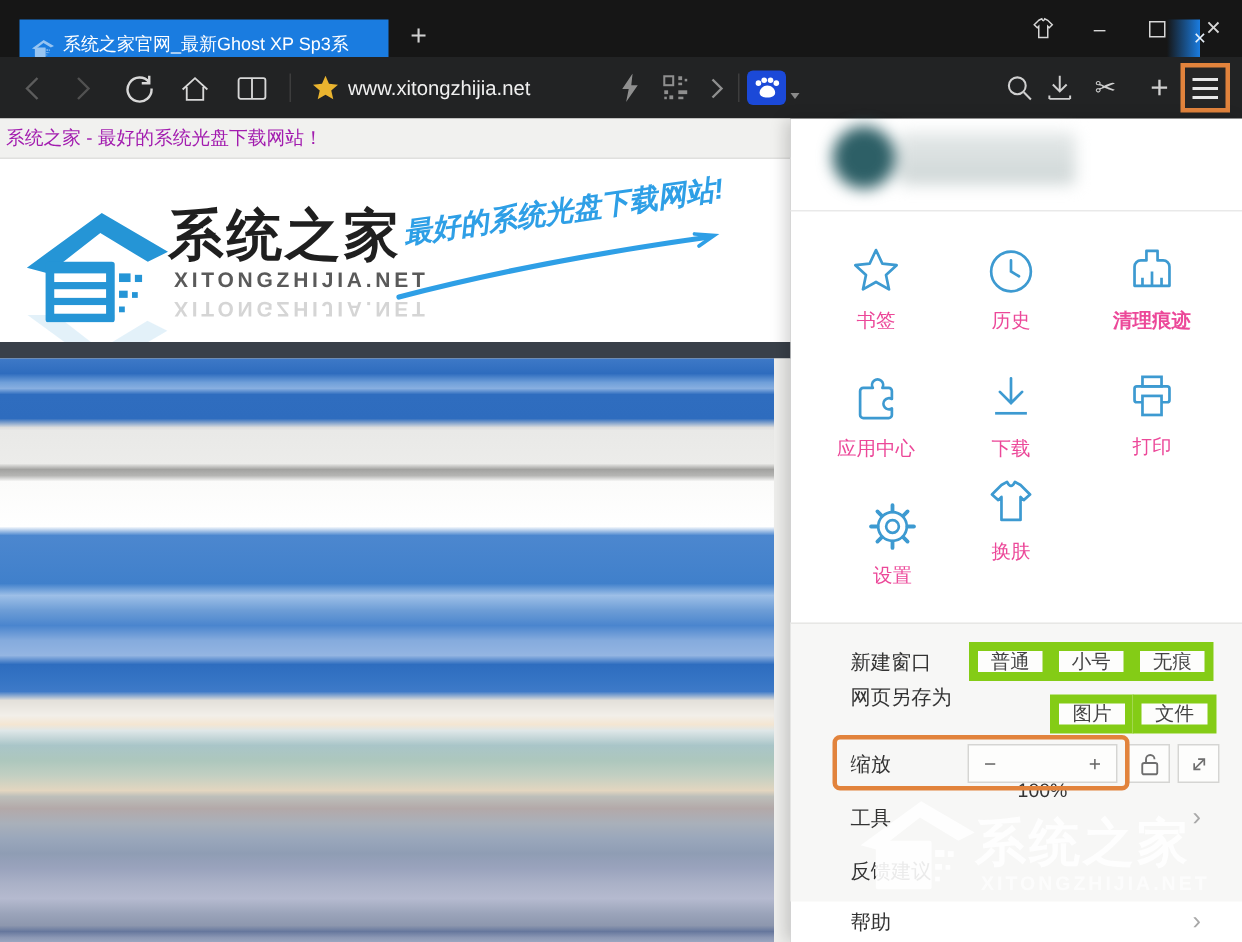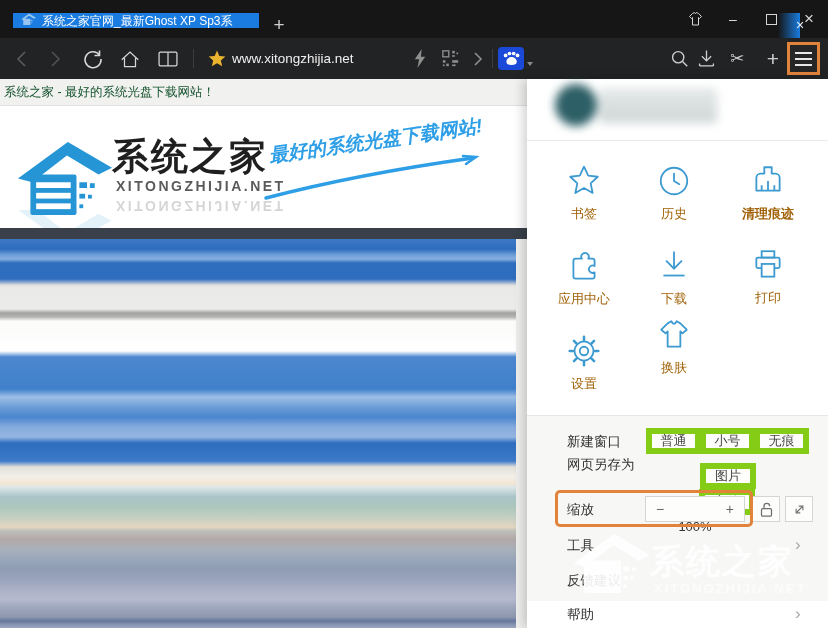--- a/index.html
+++ b/index.html
@@ -2,22 +2,22 @@
 <html><head>
 <meta charset="utf-8">
 <style>
   * { margin:0; padding:0; box-sizing:border-box; }
   html,body { width:828px; height:628px; overflow:hidden; background:#000;
     font-family:"Liberation Sans","DejaVu Sans",sans-serif; }
   .window { position:relative; width:828px; height:628px; background:#181818; overflow:hidden; }
 
   
   .titlebar { position:absolute; left:0; top:0; width:828px; height:38px; background:#161616; }
-  .tab { position:absolute; left:13px; top:13px; width:246px; height:15px; background:#1a7ce0;
-    display:flex; align-items:flex-start; padding:0 2px 0 8px; overflow:hidden; }
+  .tab { position:absolute; left:13px; top:13px; width:246px; height:25px; background:#1a7ce0;
+    display:flex; align-items:flex-end; padding:0 2px 0 8px; overflow:hidden; }
   .tab-fav { flex:0 0 auto; opacity:.55; margin-right:6px; }
   .tab-title { color:#fff; font-size:12px; white-space:nowrap; overflow:hidden; width:198px; position:relative; }
   .tab-title-fade { position:absolute; right:28px; top:13px; width:22px; height:25px;
     background:linear-gradient(to right, rgba(26,124,224,0), #1a7ce0); }
   .tab-close { position:absolute; right:19px; top:15px; color:#e8f1fb; font-size:14px; line-height:20px; width:18px; text-align:center; cursor:default; }
   .newtab { position:absolute; left:266px; top:13px; width:26px; height:25px; color:#cfcfcf;
     font-size:19px; font-weight:300; text-align:center; line-height:24px; }
   .win-controls { position:absolute; right:0; top:0; height:38px; display:flex; align-items:center; }
   .win-btn { width:38px; height:38px; display:flex; align-items:center; justify-content:center; color:#d6d6d6; }
   .win-btn.minimize { font-size:14px; }
@@ -35,21 +35,21 @@
     border:3px solid #e2833c; display:flex; flex-direction:column; justify-content:center; gap:4px; align-items:center; }
   .burger span { display:block; width:17px; height:2px; background:#e8e8e8; }
   .paw-wrap { position:absolute; left:498px; top:9px; display:flex; align-items:center; }
   .paw { width:26px; height:23px; background:#1b49d8; border-radius:4px; display:flex; align-items:center; justify-content:center; }
   .paw-caret { width:0; height:0; border-left:3.5px solid transparent; border-right:3.5px solid transparent;
     border-top:4px solid #8a8a8a; margin-left:3px; margin-top:10px; }
 
   
   .page { position:absolute; left:0; top:79px; width:527px; height:549px; background:#fff; }
   .page-topbar { position:absolute; left:0; top:0; width:527px; height:27px; background:#f1f1ef;
-    border-bottom:1px solid #e0e0de; color:#14532d; font-size:12.5px; display:flex; align-items:center; padding-left:4px; }
+    border-bottom:1px solid #e0e0de; color:#a21caf; font-size:12.5px; display:flex; align-items:center; padding-left:4px; }
   .logo-area { position:absolute; left:0; top:27px; width:527px; height:122px; background:#fff; overflow:hidden; }
   .logo-house { position:absolute; left:16px; top:32px; }
   .logo-title { position:absolute; left:112px; top:26px; font-size:37px; font-weight:900; color:#1f1f1f; letter-spacing:2px; }
   .logo-domain { position:absolute; left:116px; top:72px; font-size:14px; font-weight:700; color:#5a5a5a; letter-spacing:2.5px; }
   .logo-reflect { position:absolute; left:116px; top:92px; font-size:14px; font-weight:700; color:#5a5a5a;
     letter-spacing:2.5px; transform:scaleY(-1); opacity:.25; }
   .house-reflect { position:absolute; left:16px; top:104px; transform:scaleY(-1); opacity:.12; }
   .slogan { position:absolute; left:268px; top:22px; transform:rotate(-8deg); color:#2e9fe6;
     font-size:19px; font-style:italic; font-weight:700; white-space:nowrap; }
   .slogan-swoosh { position:absolute; left:258px; top:40px; }
@@ -70,21 +70,21 @@
   .panel { position:absolute; left:527px; top:79px; width:301px; height:549px; background:#ffffff;
     box-shadow:-4px 0 10px rgba(0,0,0,.18); }
   .avatar-blur { position:absolute; left:22px; top:3px; width:172px; height:47px; filter:blur(5px); }
   .avatar-circle { position:absolute; left:6px; top:2px; width:42px; height:42px; border-radius:50%; background:#2d5f66; }
   .avatar-nameblob { position:absolute; left:50px; top:6px; width:118px; height:35px; border-radius:4px;
     background:linear-gradient(#e5e9e9,#ced6d6); }
   .panel-sep { position:absolute; left:0; top:61px; width:301px; height:1px; background:#e9e9e9; }
 
   .grid-item { position:absolute; width:100px; height:62px; display:flex; flex-direction:column; align-items:center; }
   .grid-item svg { display:block; }
-  .grid-label { margin-top:6px; font-size:13px; color:#a16207; white-space:nowrap; }
+  .grid-label { margin-top:6px; font-size:13px; color:#ec4899; white-space:nowrap; }
 
   .rows-section { position:absolute; left:0; top:336px; width:301px; height:186px; background:#f7f7f6; border-top:1px solid #e7e7e5; }
   .row-label { position:absolute; left:40px; font-size:13.5px; color:#333; white-space:nowrap; }
   .btn-group { position:absolute; display:flex; }
   .opt-btn { width:55px; height:26px; border:6px solid #84cc16; background:#fdfdfc; color:#444;
     font-size:13px; display:flex; align-items:center; justify-content:center; margin-left:-1px; }
   .opt-btn:first-child { margin-left:0; }
   .stepper { position:absolute; left:118px; top:80px; width:100px; height:26px; border:1px solid #d5d5d3;
     background:#fdfdfc; display:flex; align-items:center; justify-content:space-between; padding:0 10px; }
   .stepper .sign { color:#666; font-size:14px; }
@@ -309,21 +309,21 @@
     </div>
     <div class="grid-item" style="left:191px;top:168px;">
       <svg width="36" height="36" viewBox="0 0 34 34">
         <rect x="11" y="4" width="12" height="6" fill="none" stroke="#3d9ad1" stroke-width="1.7"></rect>
         <rect x="6" y="10" width="22" height="10" rx="1.5" fill="none" stroke="#3d9ad1" stroke-width="1.7"></rect>
         <rect x="11" y="16" width="12" height="12" fill="#fff" stroke="#3d9ad1" stroke-width="1.7"></rect>
       </svg>
       <span class="grid-label">打印</span>
     </div>
 
-    <div class="grid-item" style="left:7px;top:254px;">
+    <div class="grid-item" style="left:18px;top:254px;">
       <svg width="36" height="36" viewBox="0 0 34 34">
         <g stroke="#3d9ad1" stroke-width="2.4" stroke-linecap="round">
           <line x1="17" y1="3.5" x2="17" y2="7.5"></line>
             <line x1="17" y1="26.5" x2="17" y2="30.5"></line>
           <line x1="3.5" y1="17" x2="7.5" y2="17"></line>
             <line x1="26.5" y1="17" x2="30.5" y2="17"></line>
           <line x1="7.5" y1="7.5" x2="10.3" y2="10.3"></line>
             <line x1="23.7" y1="23.7" x2="26.5" y2="26.5"></line>
           <line x1="7.5" y1="26.5" x2="10.3" y2="23.7"></line>
             <line x1="23.7" y1="10.3" x2="26.5" y2="7.5"></line>
@@ -343,21 +343,21 @@
     <div class="rows-section">
 
       <div class="row-label" style="top:17px;">新建窗口</div>
       <div class="btn-group" style="left:119px;top:12px;">
         <div class="opt-btn">普通</div>
         <div class="opt-btn">小号</div>
         <div class="opt-btn">无痕</div>
       </div>
 
       <div class="row-label" style="top:40px;">网页另存为</div>
-      <div class="btn-group" style="left:173px;top:47px;flex-direction:column;">
+      <div class="btn-group" style="left:173px;top:47px;">
         <div class="opt-btn" style="width:56px;">图片</div>
         <div class="opt-btn" style="width:56px;">文件</div>
       </div>
 
       <div class="row-label" style="top:85px;">缩放</div>
       <div class="stepper">
         <span class="sign">−</span>
         <span class="val">100%</span>
         <span class="sign">+</span>
       </div>

